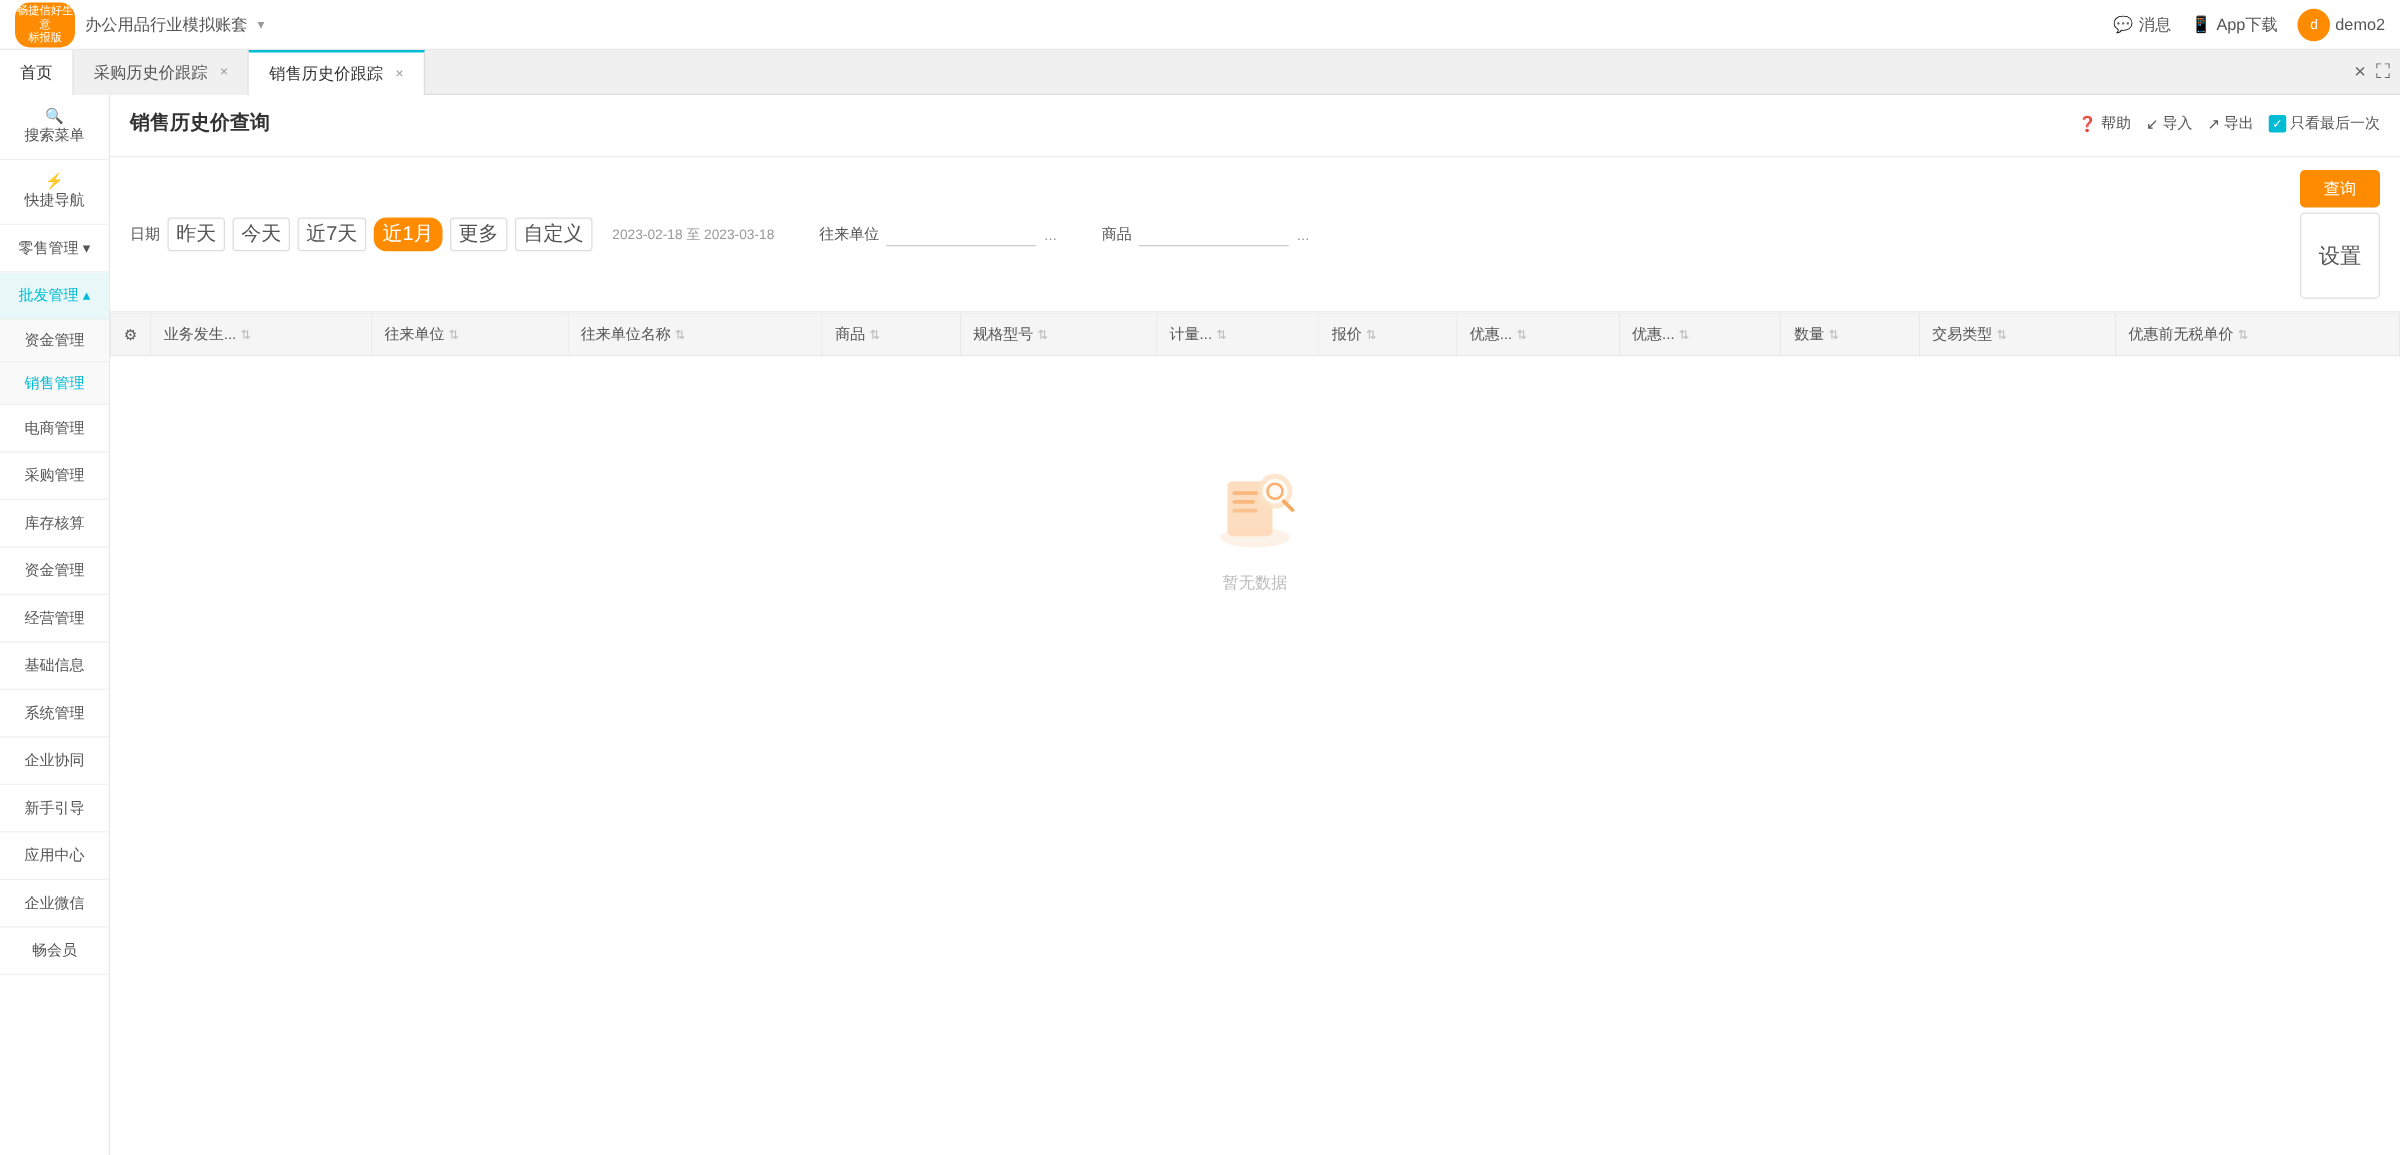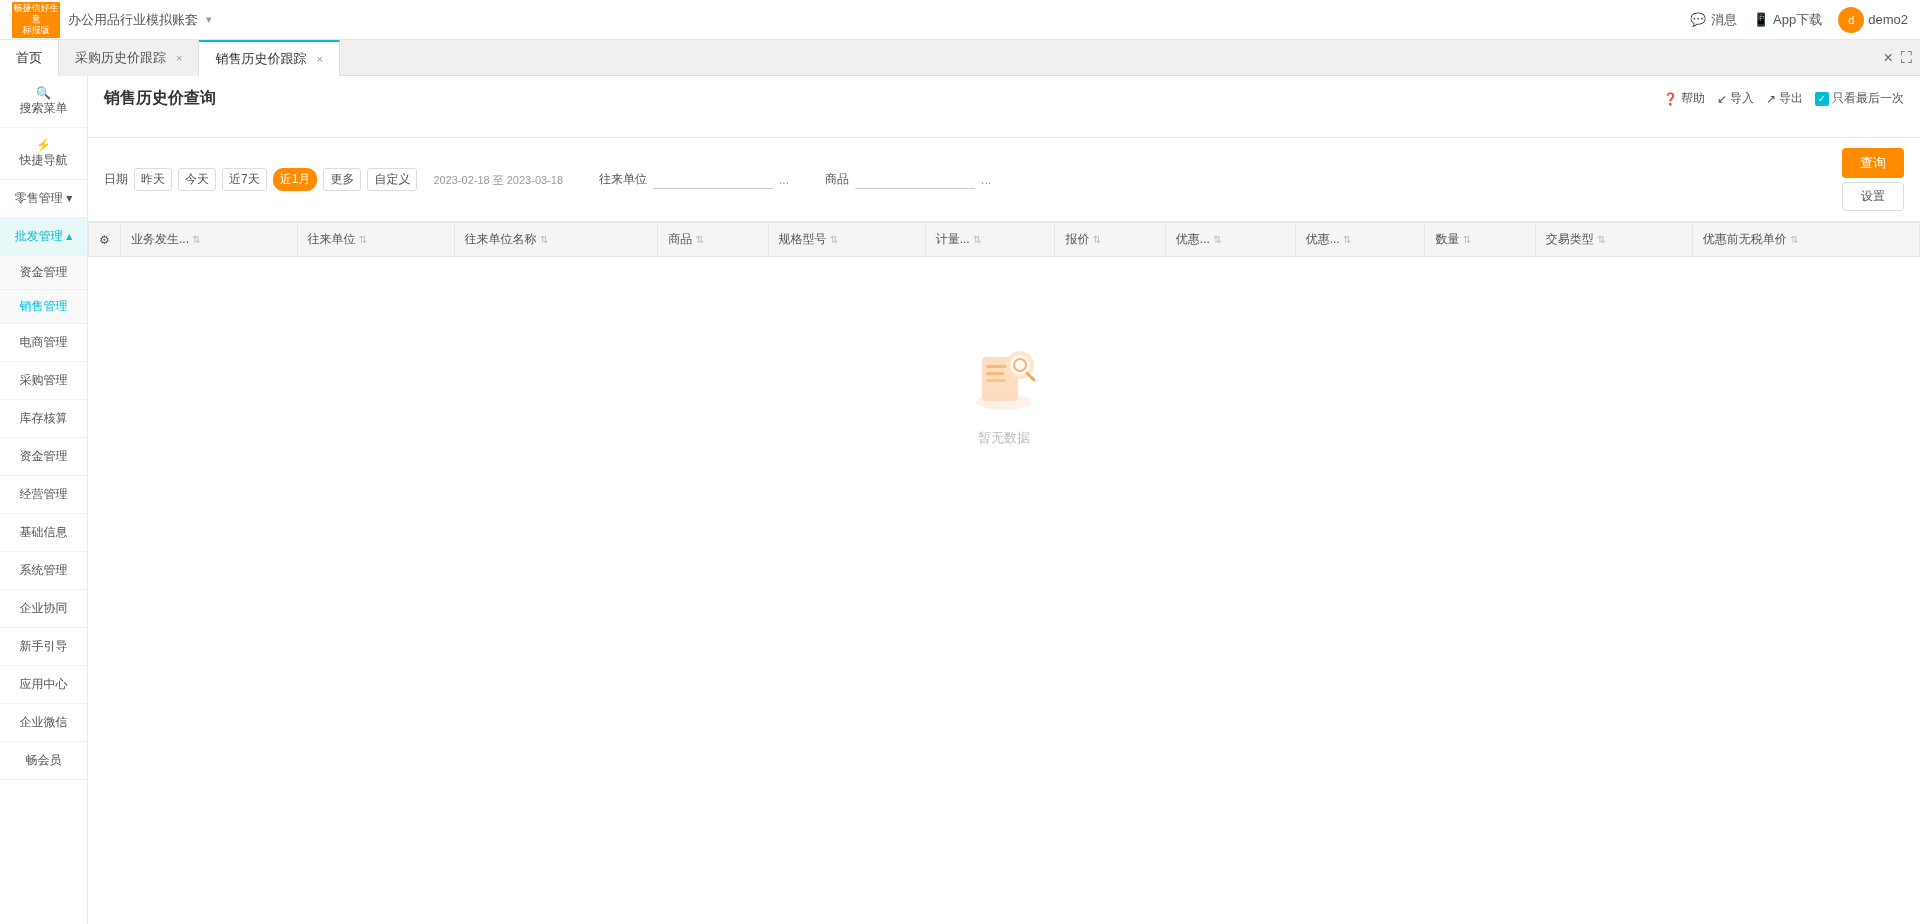--- a/index.html
+++ b/index.html
@@ -1,21 +1,21 @@
 <!DOCTYPE html>
 <html><head>
   <meta charset="utf-8">
   <style>
     * { box-sizing: border-box; margin: 0; padding: 0; }
     body { font-family: 'Microsoft YaHei', Arial, sans-serif; font-size: 13px; background: #f5f5f5; color: #333; display: flex; flex-direction: column; height: 924px; overflow: hidden; }
 
     
     .topbar { height: 40px; background: #fff; display: flex; align-items: center; justify-content: space-between; padding: 0 12px; border-bottom: 1px solid #e8e8e8; }
     .topbar-left { display: flex; align-items: center; gap: 8px; }
-    .logo-box { width: 48px; height: 36px; background: #ff8c00; border-radius: 1px; display: flex; align-items: center; justify-content: center; flex-direction: column; }
+    .logo-box { width: 48px; height: 36px; background: #ff8c00; border-radius: 12px; display: flex; align-items: center; justify-content: center; flex-direction: column; }
     .logo-text { color: #fff; font-size: 9px; line-height: 1.2; text-align: center; }
     .app-title { font-size: 13px; color: #555; }
     .dropdown-icon { color: #999; font-size: 11px; }
     .topbar-right { display: flex; align-items: center; gap: 16px; color: #555; font-size: 13px; }
     .topbar-right-item { display: flex; align-items: center; gap: 4px; cursor: pointer; }
     .avatar { width: 26px; height: 26px; border-radius: 50%; background: #ff8c00; display: flex; align-items: center; justify-content: center; color: #fff; font-size: 11px; }
 
     
     .tabbar { height: 36px; background: #f0f0f0; display: flex; align-items: center; gap: 0; border-bottom: 1px solid #ddd; padding-left: 0; }
     .tab { height: 36px; padding: 0 16px; display: flex; align-items: center; gap: 6px; cursor: pointer; font-size: 13px; color: #555; border-right: 1px solid #ddd; background: #f0f0f0; }
@@ -33,37 +33,37 @@
     .sidebar-item { padding: 10px 4px; text-align: center; cursor: pointer; font-size: 12px; color: #555; border-bottom: 1px solid #f0f0f0; }
     .sidebar-item.active { color: #00bcd4; background: #e8f8f8; }
     .sidebar-sub { background: #f9f9f9; }
     .sidebar-sub-item { padding: 8px 4px; text-align: center; cursor: pointer; font-size: 12px; color: #555; border-bottom: 1px solid #f0f0f0; }
     .sidebar-sub-item.active { color: #00bcd4; }
 
     
     .content { flex: 1; display: flex; flex-direction: column; overflow: hidden; background: #f5f5f5; }
 
     
-    .page-header { background: #fff; padding: 12px 16px 16px 16px; border-bottom: 1px solid #e8e8e8; display: flex; align-items: center; justify-content: space-between; }
+    .page-header { background: #fff; padding: 12px 16px 4px 16px; border-bottom: 1px solid #e8e8e8; display: flex; align-items: center; justify-content: space-between; }
     .page-title { font-size: 16px; font-weight: bold; color: #333; padding-bottom: 12px; }
     .page-header-actions { display: flex; align-items: center; gap: 12px; padding-bottom: 12px; font-size: 12px; color: #555; }
     .page-header-actions span { display: flex; align-items: center; gap: 3px; cursor: pointer; }
     .only-last-checkbox { display: flex; align-items: center; gap: 4px; }
     .checkbox-teal { width: 14px; height: 14px; background: #00bcd4; border-radius: 2px; display: flex; align-items: center; justify-content: center; color: #fff; font-size: 10px; }
 
     
     .filter-bar { background: #fff; padding: 10px 16px; border-bottom: 1px solid #e8e8e8; display: flex; align-items: center; gap: 16px; flex-wrap: wrap; }
     .filter-group { display: flex; align-items: center; gap: 6px; font-size: 12px; color: #555; }
     .filter-label { color: #555; white-space: nowrap; }
-    .date-btn { padding: 2px 6px; border-radius: 3px; border: 1px solid #ddd; background: #fff; cursor: pointer; font-size: 12px; color: #555; }
+    .date-btn { padding: 2px 6px; border-radius: 3px; border: 1px solid #ddd; background: #fff; cursor: pointer; font-size: 16px; color: #555; }
     .date-btn.active { background: #ff8c00; color: #fff; border-color: #ff8c00; border-radius: 10px; }
     .filter-input { border: none; border-bottom: 1px solid #ccc; outline: none; padding: 2px 4px; font-size: 12px; width: 120px; color: #333; background: transparent; }
     .filter-dots { color: #999; cursor: pointer; }
     .query-btn { background: #ff8c00; color: #fff; border: none; border-radius: 4px; padding: 6px 18px; cursor: pointer; font-size: 13px; }
-    .settings-btn { background: #fff; color: #555; border: 1px solid #ddd; border-radius: 4px; padding: 5px 14px; cursor: pointer; font-size: 12px; }
+    .settings-btn { background: #fff; color: #555; border: 1px solid #ddd; border-radius: 4px; padding: 22px 14px; cursor: pointer; font-size: 17px; }
     .filter-right { margin-left: auto; display: flex; flex-direction: column; gap: 4px; }
 
     
     .table-area { flex: 1; overflow: auto; background: #fff; margin: 0; }
     .data-table { width: 100%; border-collapse: collapse; font-size: 12px; }
     .data-table th { background: #f5f5f5; border: 1px solid #e8e8e8; padding: 8px 10px; text-align: left; font-weight: normal; color: #555; white-space: nowrap; position: sticky; top: 0; z-index: 2; }
     .data-table th .sort-icon { color: #bbb; font-size: 10px; }
     .settings-th { width: 32px; text-align: center; }
 
     

